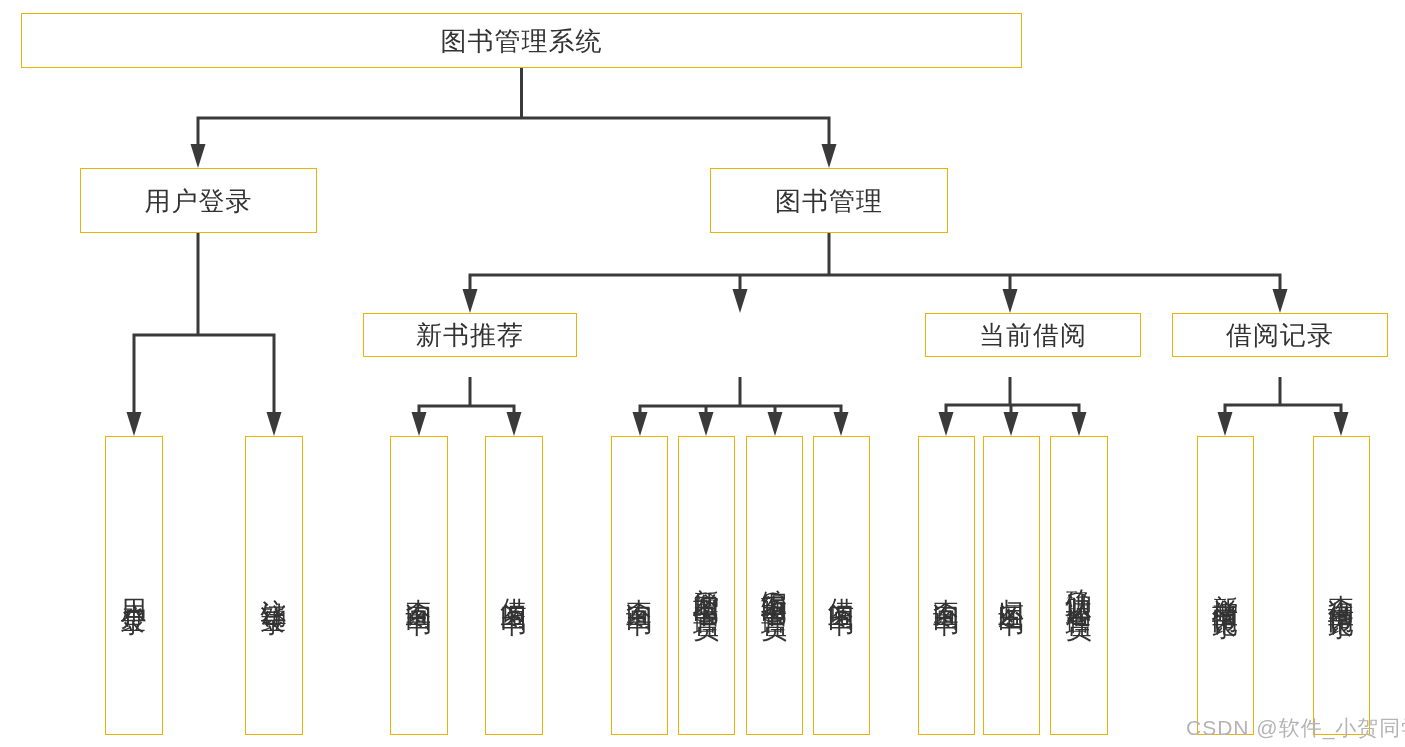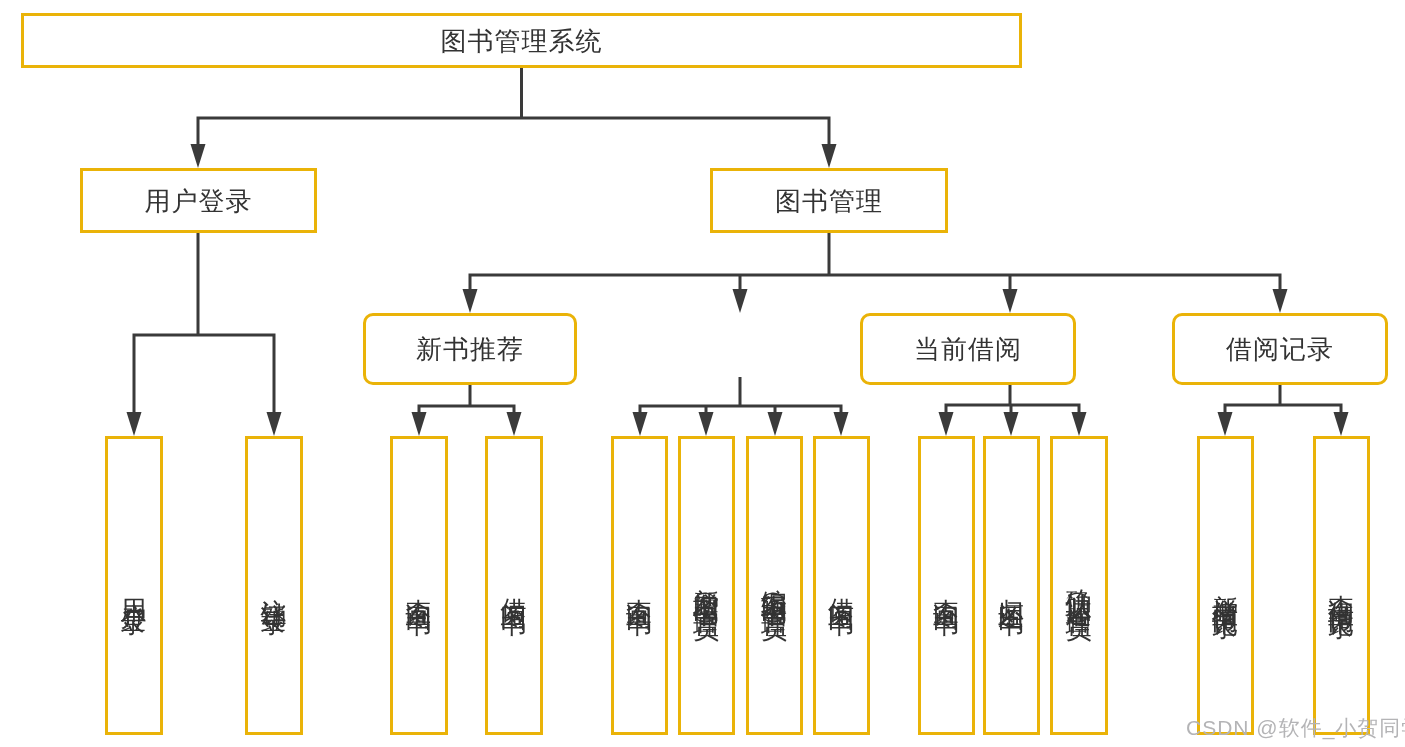--- a/index.html
+++ b/index.html
@@ -18,40 +18,40 @@
   }
   .connector-layer {
     position: absolute;
     left: 0;
     top: 0;
     pointer-events: none;
   }
   .node {
     position: absolute;
     box-sizing: border-box;
-    border: 3px solid #eab308;
+    border: 1px solid #eab308;
     background: #ffffff;
     display: flex;
     align-items: center;
     justify-content: center;
     text-align: center;
     color: #333333;
   }
   .hnode {
     font-size: 26px;
     letter-spacing: 1px;
     line-height: 1;
   }
   .root-node   { left: 21px;  top: 13px;  width: 1001px; height: 55px; }
   .n-login     { left: 80px;  top: 168px; width: 237px;  height: 65px; }
   .n-bookmgmt  { left: 710px; top: 168px; width: 238px;  height: 65px; text-align: right; }
-  .lvl3 { top: 313px; height: 72px; border-radius: 10px; }
+  .lvl3 { top: 313px; height: 44px; }
   .n-recommend { left: 363px;  width: 214px; }
   .n-borrow    { left: 633px;  width: 215px; }
-  .n-current   { left: 860px;  width: 216px; }
+  .n-current   { left: 925px;  width: 216px; }
   .n-records   { left: 1172px; width: 216px; justify-content: center; }
   .leaf {
     top: 436px;
     height: 299px;
     width: 58px;
     font-size: 26px;
   }
   .leaf .vtext {
     writing-mode: vertical-rl;
     text-orientation: mixed;

